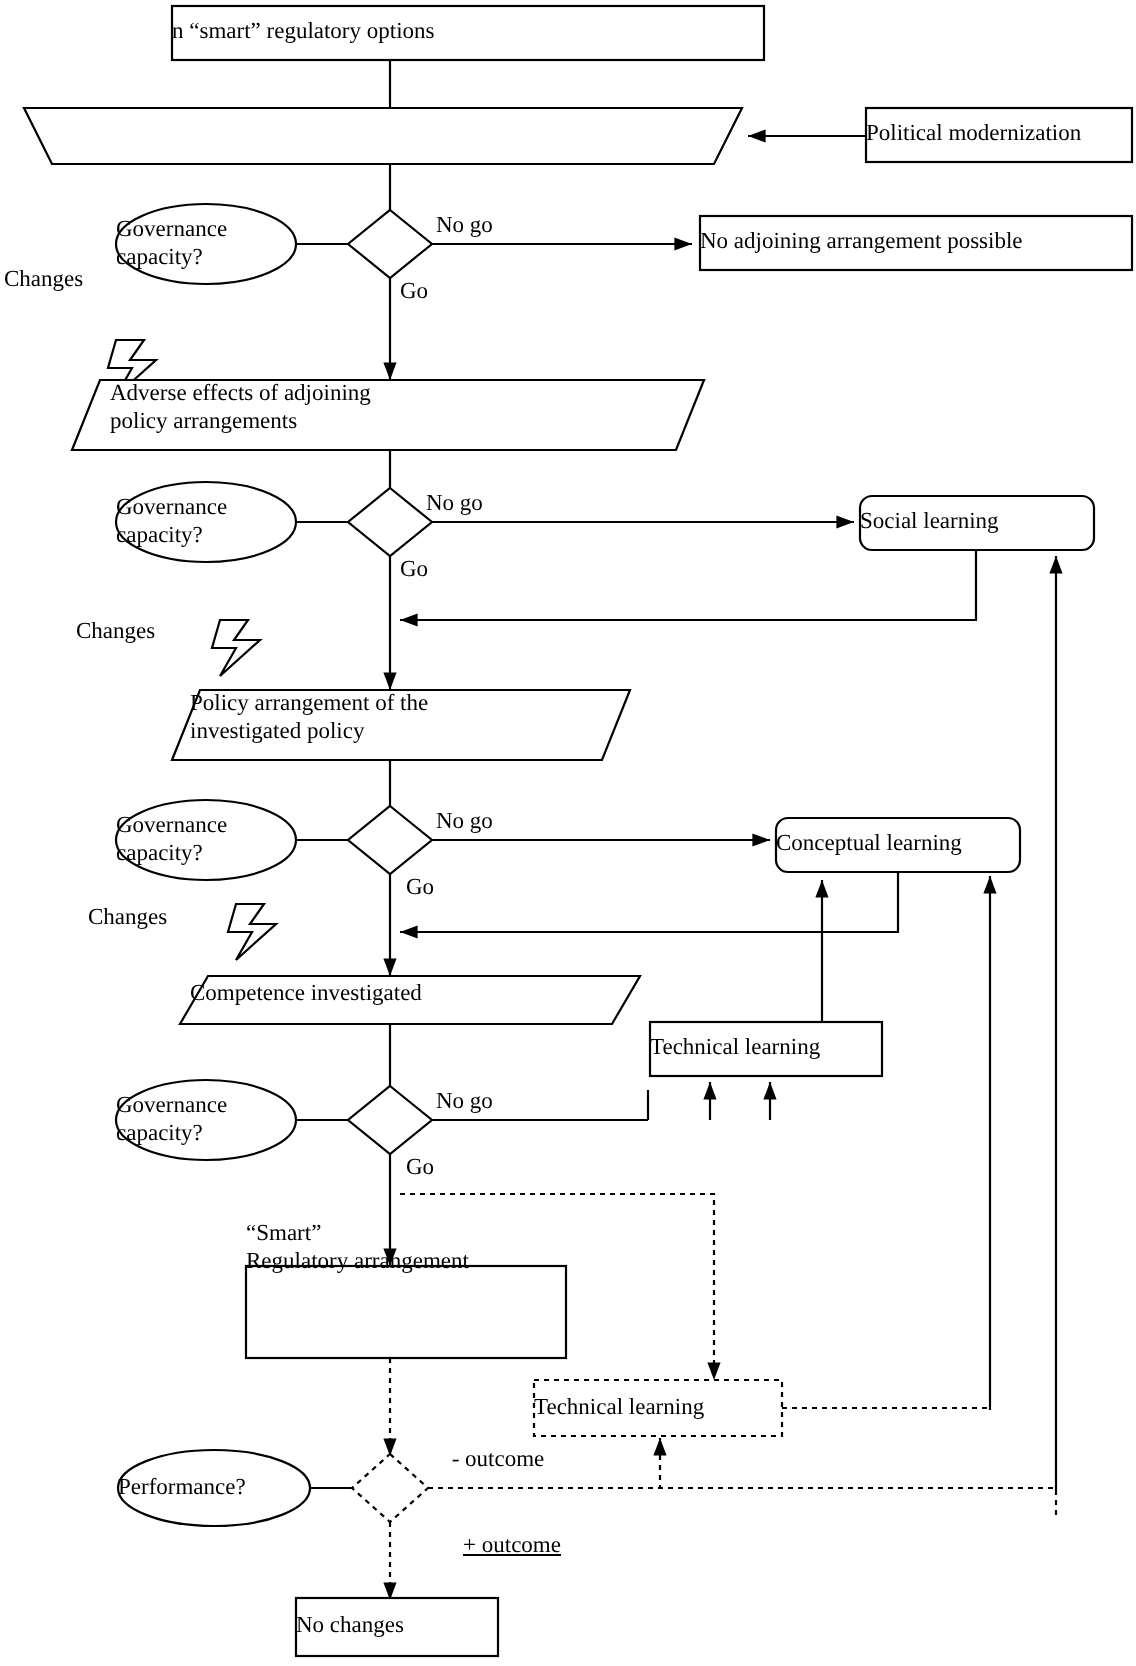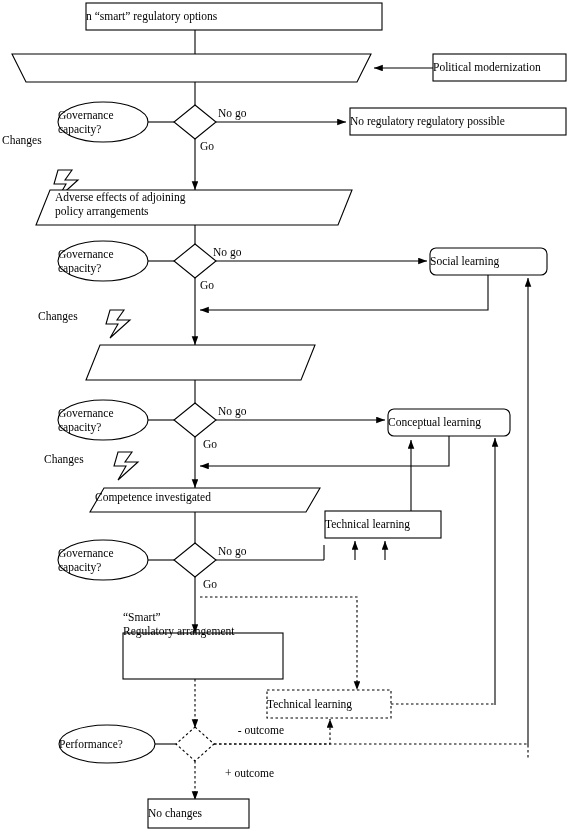--- a/index.html
+++ b/index.html
@@ -165,38 +165,40 @@
 
   <div class="lbl" style="left:433px; top:60px; width:133px;">Political modernization</div>
 
   <div class="lbl" style="left:58px; top:108px; width:90px;">Governance
 capacity?</div>
 
   <div class="lbl" style="left:218px; top:106px; width:50px; text-align:left;">No go</div>
 
   <div class="lbl" style="left:200px; top:139px; width:40px; text-align:left;">Go</div>
 
-  <div class="lbl" style="left:350px; top:114px; width:216px;">No regulatory regulatory possible</div>
+  <div class="lbl" style="left:350px; top:114px; width:216px;">No adjoining arrangement possible</div>
 
   <div class="lbl" style="left:2px; top:133px; width:56px;">Changes</div>
 
   <div class="lbl" style="left:55px; top:190px; width:280px;">Adverse effects of adjoining
 policy arrangements</div>
 
   <div class="lbl" style="left:58px; top:247px; width:90px;">Governance
 capacity?</div>
 
   <div class="lbl" style="left:213px; top:245px; width:50px; text-align:left;">No go</div>
 
   <div class="lbl" style="left:200px; top:278px; width:40px; text-align:left;">Go</div>
 
   <div class="lbl" style="left:430px; top:254px; width:117px;">Social learning</div>
 
   <div class="lbl" style="left:38px; top:309px; width:60px;">Changes</div>
 
+  <div class="lbl" style="left:95px; top:345px; width:210px;">Policy arrangement of the
+investigated policy</div>
 
   <div class="lbl" style="left:58px; top:406px; width:90px;">Governance
 capacity?</div>
 
   <div class="lbl" style="left:218px; top:404px; width:50px; text-align:left;">No go</div>
 
   <div class="lbl" style="left:203px; top:437px; width:40px; text-align:left;">Go</div>
 
   <div class="lbl" style="left:388px; top:415px; width:122px;">Conceptual learning</div>
 
@@ -213,19 +215,19 @@
 
   <div class="lbl" style="left:203px; top:577px; width:40px; text-align:left;">Go</div>
 
   <div class="lbl" style="left:123px; top:610px; width:136px;">“Smart”
 Regulatory arrangement</div>
 
   <div class="lbl" style="left:267px; top:697px; width:124px;">Technical learning</div>
 
   <div class="lbl" style="left:59px; top:737px; width:96px;">Performance?</div>
 
-  <div class="lbl" style="left:214px; top:723px; width:70px; text-align:right;">- outcome</div>
-
-  <div class="lbl" style="left:200px; top:766px; width:74px; text-align:right;">+ outcome</div>
+  <div class="lbl" style="left:214px; top:723px; width:70px; text-align:center;">- outcome</div>
+
+  <div class="lbl" style="left:219px; top:766px; width:74px; text-align:center;text-decoration:underline;">+ outcome</div>
 
   <div class="lbl" style="left:148px; top:806px; width:95px;">No changes</div>
 
 </div>
 
 </body></html>

